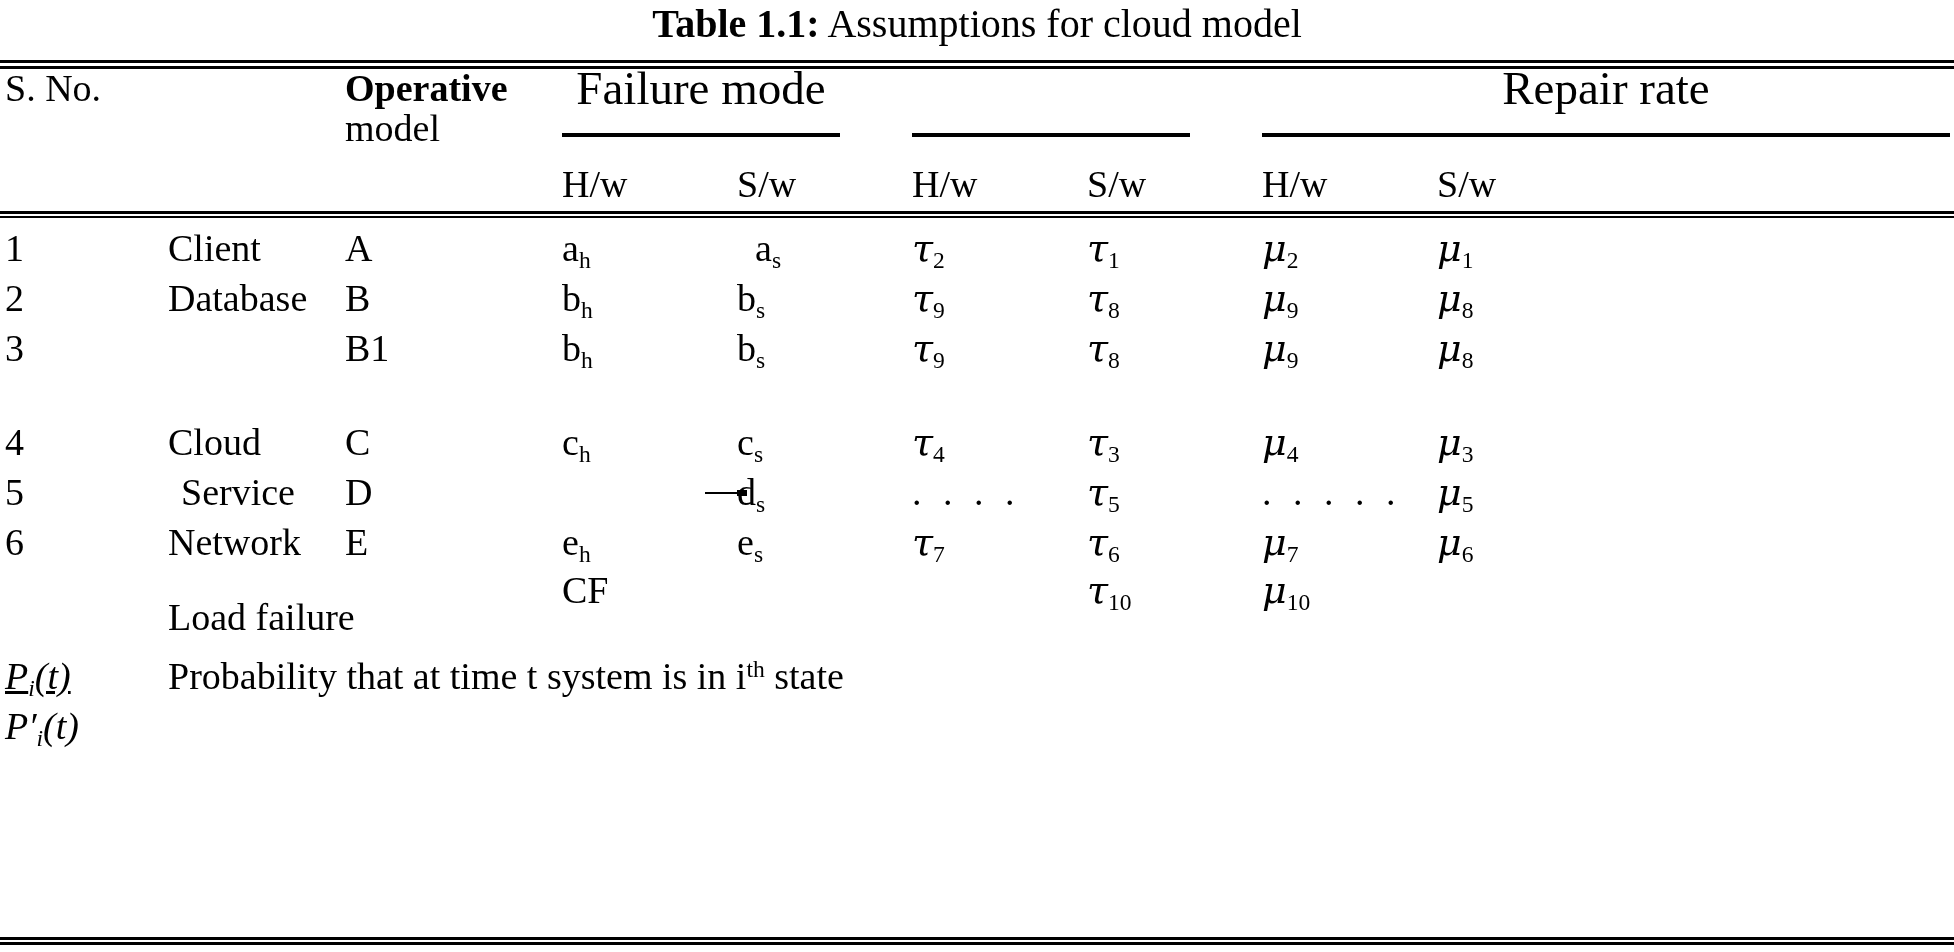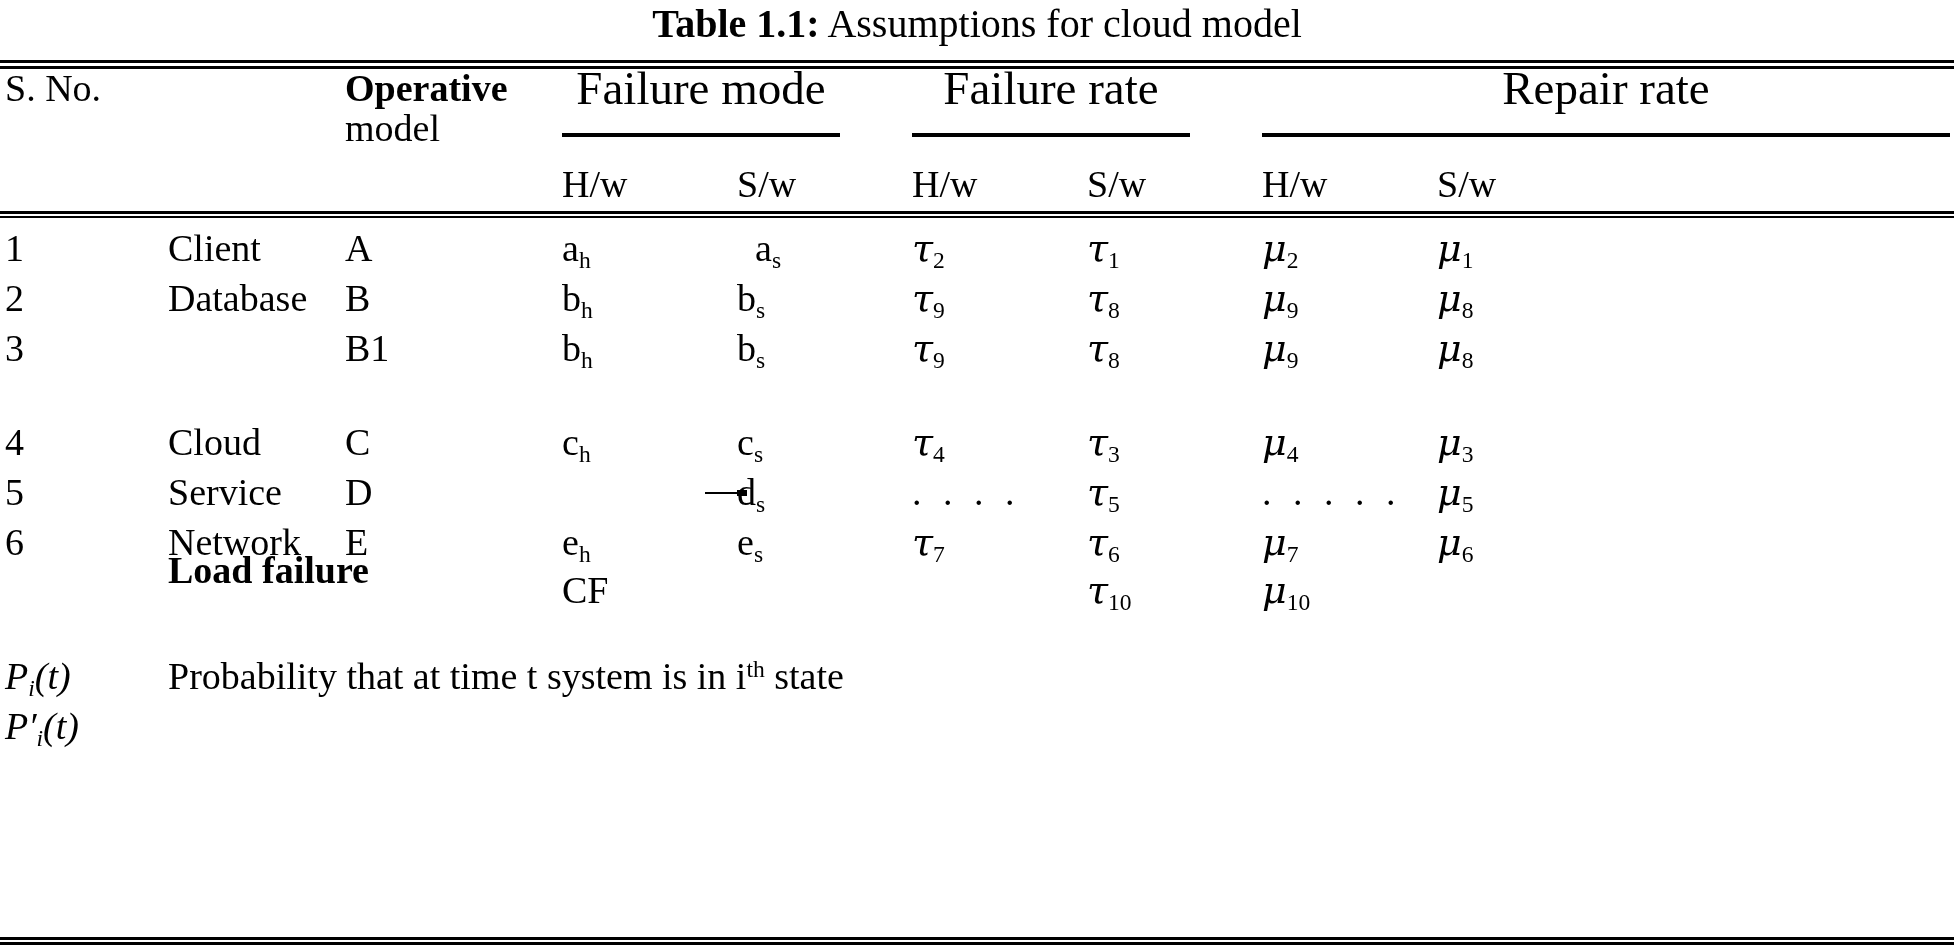--- a/index.html
+++ b/index.html
@@ -151,21 +151,20 @@
     <span class="cap-text">Assumptions for cloud model</span>
   </div>
 
   <div class="rule rule-double-top"></div>
 
   <div class="cell colhdr" style="left:5px; top:64px;">S. No.</div>
   <div class="cell colhdr" style="left:345px; top:64px;font-weight:bold;">Operative</div>
   <div class="cell colhdr" style="left:345px; top:104px;">model</div>
 
   <div class="cell grouphdr" style="left:562px; top:64px; width:278px; text-align:center;">Failure mode</div>
-  <div class="cell grouphdr" style="left:912px; top:64px; width:278px; text-align:center;">Failure rate</div>
   <div class="cell grouphdr" style="left:1262px; top:64px; width:688px; text-align:center;">Repair rate</div>
 
   <div class="rule rule-span span-failure-mode"></div>
   <div class="rule rule-span span-failure-rate"></div>
   <div class="rule rule-span span-repair-rate"></div>
 
   <div class="cell colhdr" style="left:562px; top:160px;">H/w</div>
   <div class="cell colhdr" style="left:737px; top:160px;">S/w</div>
   <div class="cell colhdr" style="left:912px; top:160px;">H/w</div>
   <div class="cell colhdr" style="left:1087px; top:160px;">S/w</div>
@@ -207,44 +206,44 @@
   <div class="cell" style="left:168px; top:418px;">Cloud</div>
   <div class="cell" style="left:345px; top:418px;">C</div>
   <div class="cell" style="left:562px; top:418px;"><span>c</span><sub>h</sub></div>
   <div class="cell" style="left:737px; top:418px;"><span>c</span><sub>s</sub></div>
   <div class="cell" style="left:912px; top:418px;"><span class="greek">τ</span><sub>4</sub></div>
   <div class="cell" style="left:1087px; top:418px;"><span class="greek">τ</span><sub>3</sub></div>
   <div class="cell" style="left:1262px; top:418px;"><span class="greek">μ</span><sub>4</sub></div>
   <div class="cell" style="left:1437px; top:418px;"><span class="greek">μ</span><sub>3</sub></div>
 
   <div class="cell" style="left:5px; top:468px;">5</div>
-  <div class="cell" style="left:168px; top:468px;">Service</div>
+  <div class="cell" style="left:181px; top:468px;">Service</div>
   <div class="cell" style="left:345px; top:468px;">D</div>
   <div class="cell" style="left:705px; top:468px;"><span class="dashmark"></span></div>
   <div class="cell" style="left:737px; top:468px;"><span>d</span><sub>s</sub></div>
   <div class="cell dots" style="left:912px; top:468px;">. . . .</div>
   <div class="cell" style="left:1087px; top:468px;"><span class="greek">τ</span><sub>5</sub></div>
   <div class="cell dots" style="left:1262px; top:468px;">. . . . .</div>
   <div class="cell" style="left:1437px; top:468px;"><span class="greek">μ</span><sub>5</sub></div>
 
   <div class="cell" style="left:5px; top:518px;">6</div>
   <div class="cell" style="left:168px; top:518px;">Network</div>
   <div class="cell" style="left:345px; top:518px;">E</div>
   <div class="cell" style="left:562px; top:518px;"><span>e</span><sub>h</sub></div>
   <div class="cell" style="left:737px; top:518px;"><span>e</span><sub>s</sub></div>
   <div class="cell" style="left:912px; top:518px;"><span class="greek">τ</span><sub>7</sub></div>
   <div class="cell" style="left:1087px; top:518px;"><span class="greek">τ</span><sub>6</sub></div>
   <div class="cell" style="left:1262px; top:518px;"><span class="greek">μ</span><sub>7</sub></div>
   <div class="cell" style="left:1437px; top:518px;"><span class="greek">μ</span><sub>6</sub></div>
 
-  <div class="cell twoline" style="left:168px; top:545px;font-weight:bold;">Load failure</div>
+  <div class="cell twoline" style="left:168px; top:592px;">Load failure</div>
   <div class="cell" style="left:562px; top:566px;">CF</div>
   <div class="cell" style="left:1087px; top:566px;"><span class="greek">τ</span><sub>10</sub></div>
   <div class="cell" style="left:1262px; top:566px;"><span class="greek">μ</span><sub>10</sub></div>
 
-  <div class="cell" style="left:5px; top:652px;"><span class="ital">P</span><sub class="ital">i</sub><span class="ital">(t)</span></div>
+  <div class="cell" style="left:5px; top:652px;text-decoration:underline;"><span class="ital">P</span><sub class="ital">i</sub><span class="ital">(t)</span></div>
   <div class="cell" style="left:168px; top:652px;"><span>Probability that at time t system is in i</span><sup>th</sup><span> state</span></div>
 
   <div class="cell" style="left:5px; top:702px;"><span class="ital">P</span><span class="ital">′</span><sub class="ital">i</sub><span class="ital">(t)</span></div>
 
   <div class="rule rule-bottom"></div>
 
 </div>
 
 </body></html>

